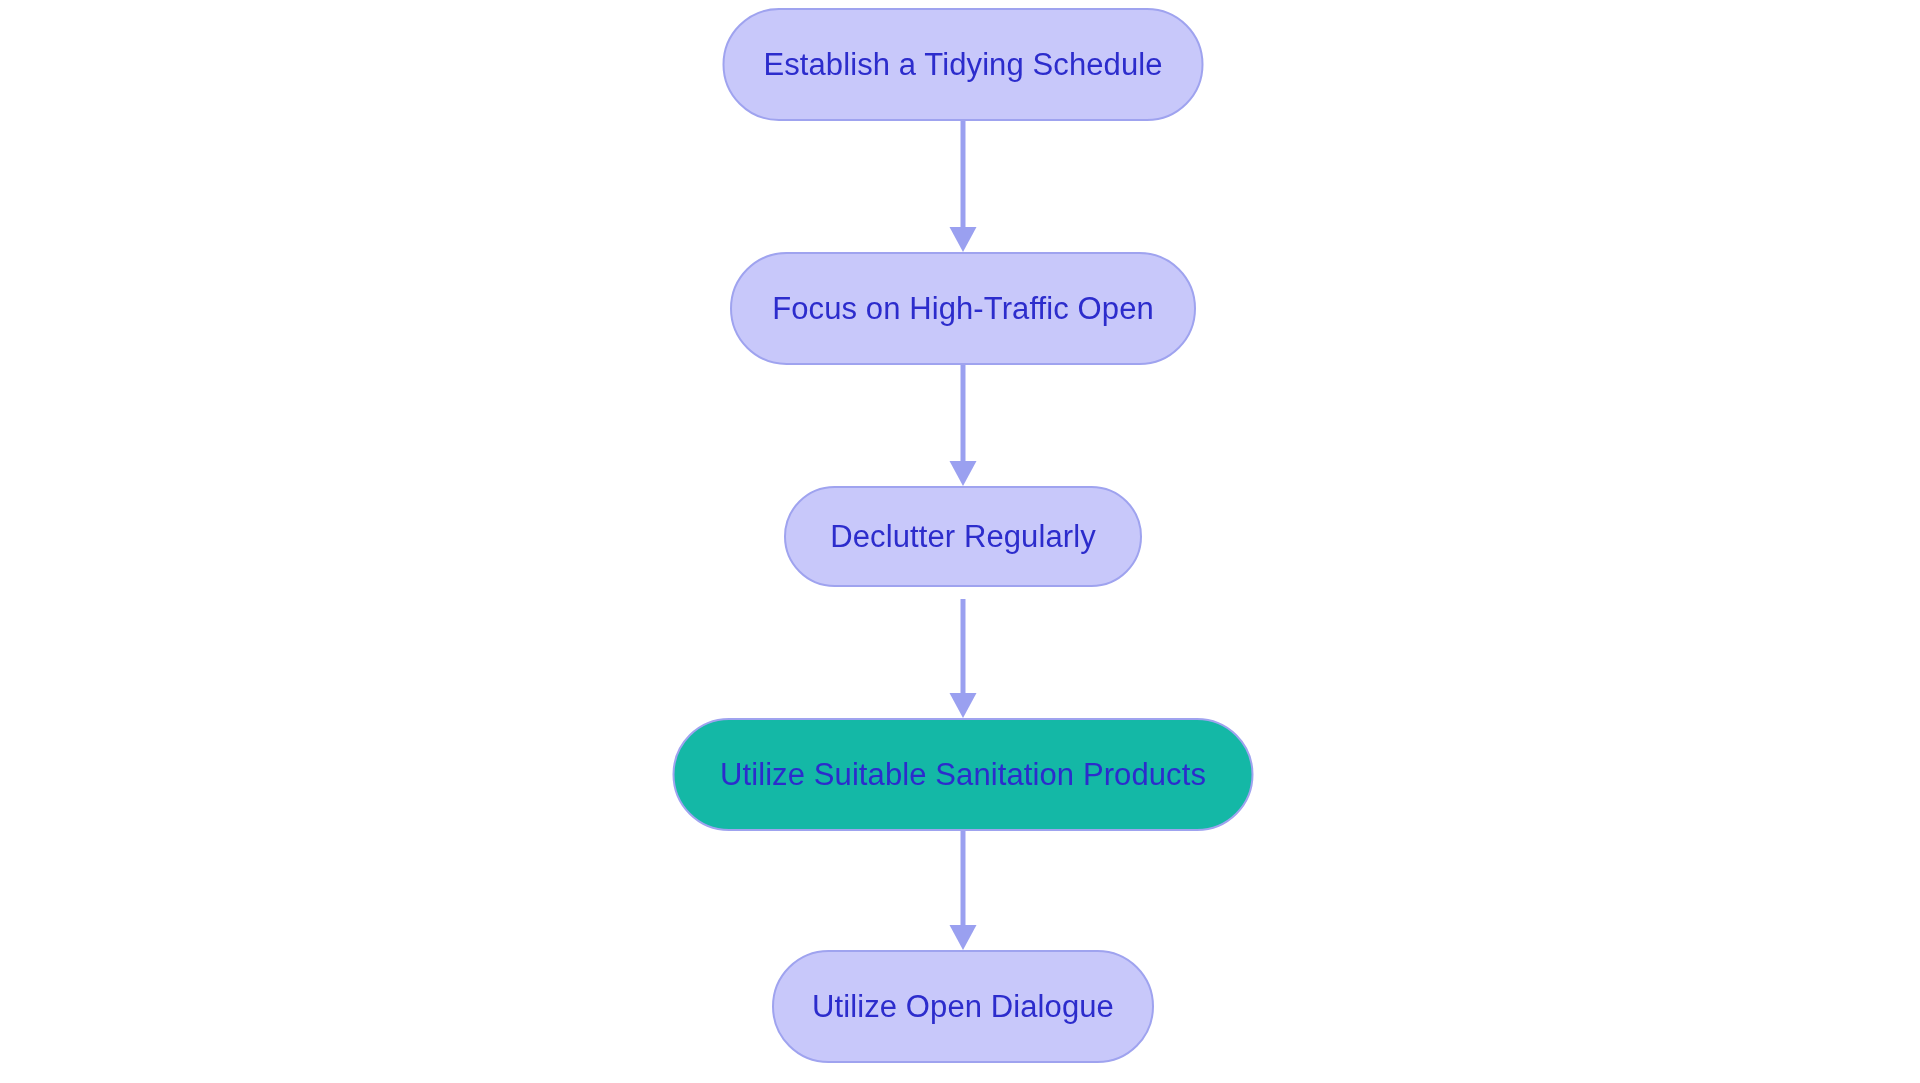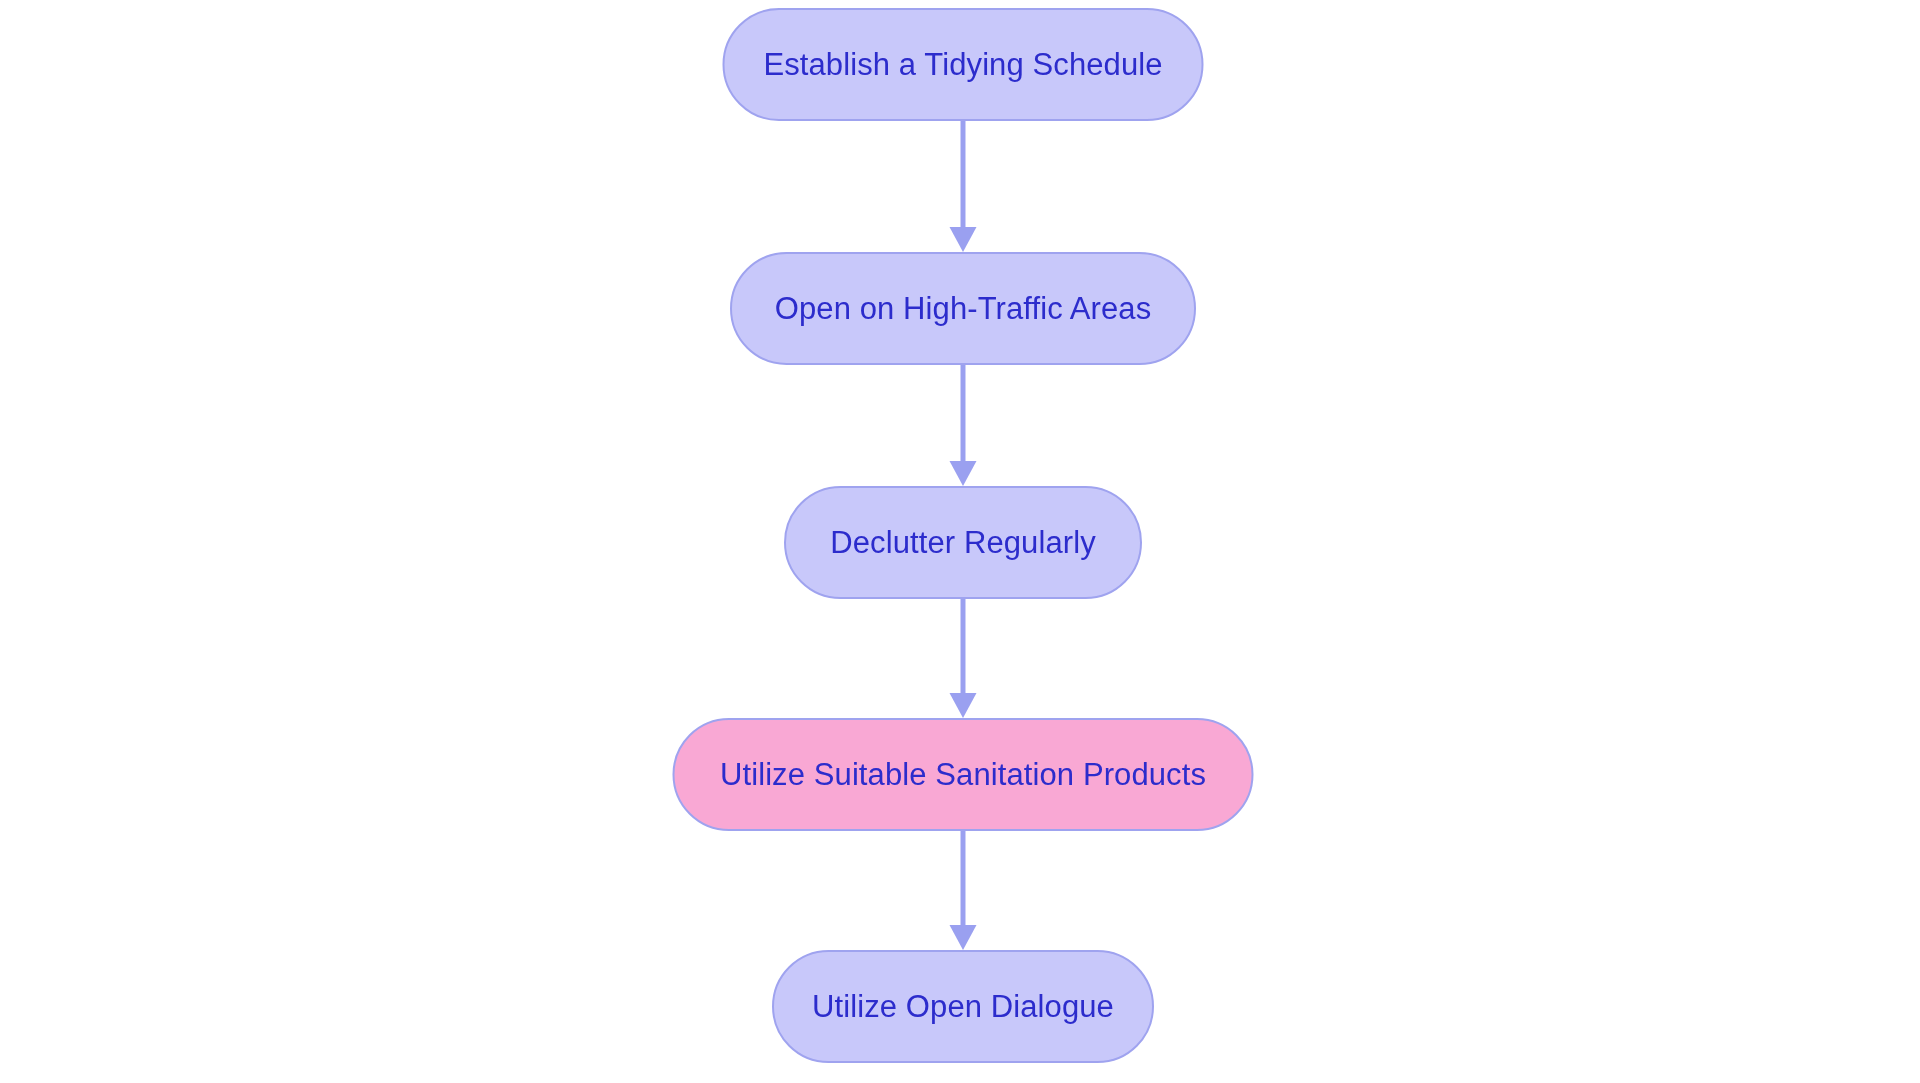--- a/index.html
+++ b/index.html
@@ -77,24 +77,24 @@
       <polygon class="connector-head" points="6.5,94 33.5,94 20,119"></polygon>
     </svg>
     <svg class="connector" width="40" height="119" viewBox="0 0 40 119" style="left: 963px; top: 831px;">
       <line class="connector-line" x1="20" y1="0" x2="20" y2="96"></line>
       <polygon class="connector-head" points="6.5,94 33.5,94 20,119"></polygon>
     </svg>
     <div class="node" style="left: 963px; top: 8px; width: 481px; height: 113px; background: rgb(200, 200, 250); border-color: rgb(159, 163, 239);">
       <span class="node-label" style="color: rgb(44, 44, 204);">Establish a Tidying Schedule</span>
     </div>
     <div class="node" style="left: 963px; top: 252px; width: 466px; height: 113px; background: rgb(200, 200, 250); border-color: rgb(159, 163, 239);">
-      <span class="node-label" style="color: rgb(44, 44, 204);">Open on High-Traffic Areas</span>
+      <span class="node-label" style="color: rgb(44, 44, 204);">Focus on High-Traffic Open</span>
     </div>
-    <div class="node" style="left: 963px; top: 486px; width: 358px; height: 113px; background: rgb(200, 200, 250); border-color: rgb(159, 163, 239);">
+    <div class="node" style="left: 963px; top: 486px; width: 358px; height: 101px; background: rgb(200, 200, 250); border-color: rgb(159, 163, 239);">
       <span class="node-label" style="color: rgb(44, 44, 204);">Declutter Regularly</span>
     </div>
-    <div class="node" style="left: 963px; top: 718px; width: 581px; height: 113px; background: #f9a8d4; border-color: rgb(159, 163, 239);">
+    <div class="node" style="left: 963px; top: 718px; width: 581px; height: 113px; background: #14b8a6; border-color: rgb(159, 163, 239);">
       <span class="node-label" style="color: rgb(44, 44, 204);">Utilize Suitable Sanitation Products</span>
     </div>
     <div class="node" style="left: 963px; top: 950px; width: 382px; height: 113px; background: rgb(200, 200, 250); border-color: rgb(159, 163, 239);">
       <span class="node-label" style="color: rgb(44, 44, 204);">Utilize Open Dialogue</span>
     </div>
   </div>
 
 </body></html>

